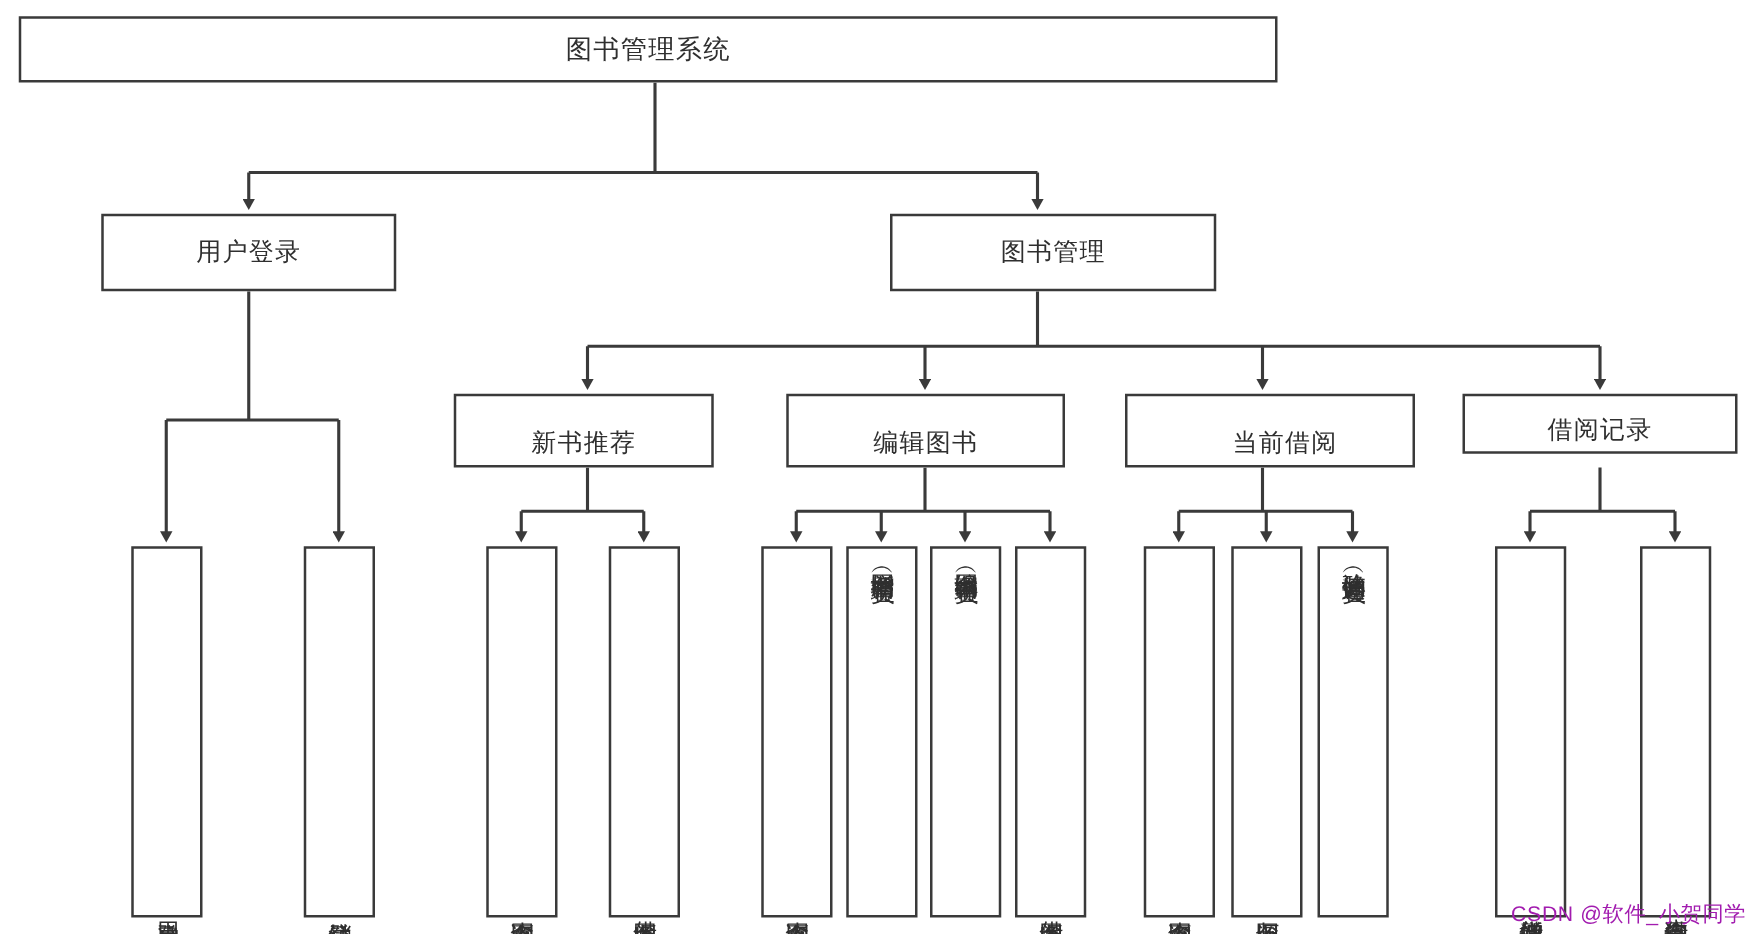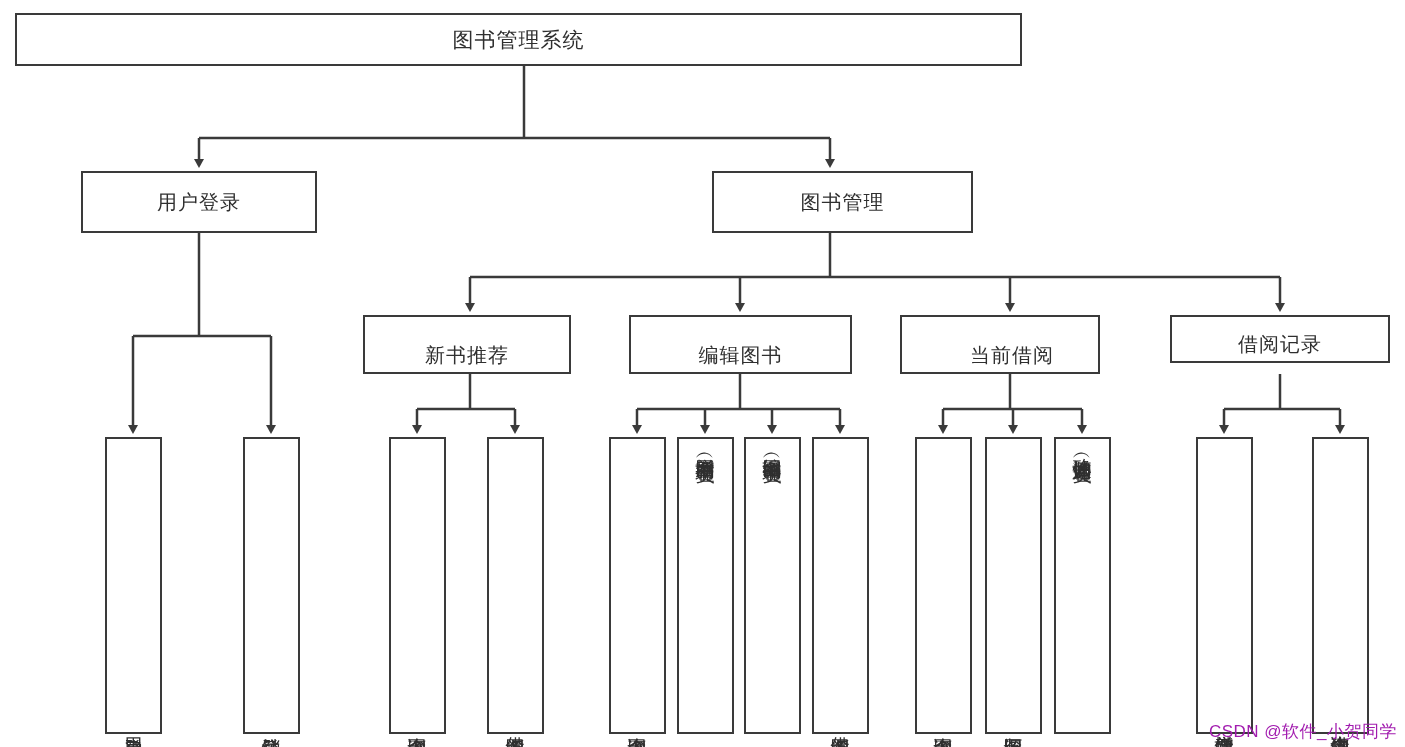--- a/index.html
+++ b/index.html
@@ -137,21 +137,21 @@
       </div>
       <div class="node-box level-1" style="left: 712px; top: 171px; width: 261px; height: 62px;">
         <span class="node-label-h">图书管理</span>
       </div>
       <div class="node-box level-2 level-1" style="left: 363px; top: 315px; width: 208px; height: 59px;">
         <span class="node-label-h">新书推荐</span>
       </div>
       <div class="node-box level-2 level-1" style="left: 629px; top: 315px; width: 223px; height: 59px;">
         <span class="node-label-h">编辑图书</span>
       </div>
-      <div class="node-box level-2 level-1" style="left: 900px; top: 315px; width: 200px; height: 59px; padding-left: 24px;">
+      <div class="node-box level-2 level-1" style="left: 900px; top: 315px; width: 232px; height: 59px; padding-left: 24px;">
         <span class="node-label-h">当前借阅</span>
       </div>
       <div class="node-box level-2 level-1" style="left: 1170px; top: 315px; width: 220px; height: 48px;">
         <span class="node-label-h">借阅记录</span>
       </div>
       <div class="node-box level-2" style="left: 105px; top: 437px; width: 57px; height: 297px;">
         <span class="node-label-v">用户登录</span>
       </div>
       <div class="node-box level-2" style="left: 243px; top: 437px; width: 57px; height: 297px;">
         <span class="node-label-v">注销登录</span>

